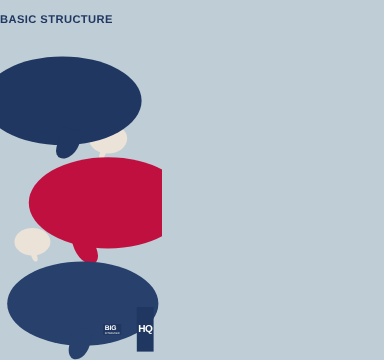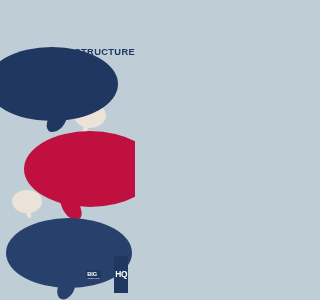--- a/index.html
+++ b/index.html
@@ -5,21 +5,21 @@
   html,body{margin:0;padding:0;}
   body{
     width:135px;height:300px;overflow:hidden;position:relative;
     background:#bfcdd6;
     font-family:"Liberation Sans", sans-serif;
     -webkit-font-smoothing:antialiased;
   }
   .stage{position:absolute;inset:0;}
 
   
-  .title-block{position:absolute;left:0;top:11px;width:135px;text-align:right;z-index:20;margin-top:36px;}
+  .title-block{position:absolute;left:0;top:11px;width:135px;text-align:left;z-index:20;}
   .t-line1{
     font-size:9.3px;font-weight:bold;letter-spacing:0.35px;
     color:#1f3761;line-height:11px;
   }
   .t-line2{
     font-size:12.4px;font-weight:bold;letter-spacing:0.3px;
     line-height:14px;color:#1f3761;margin-top:1px;
   }
   .t-line2 .accent{color:#c8103e;}
 

